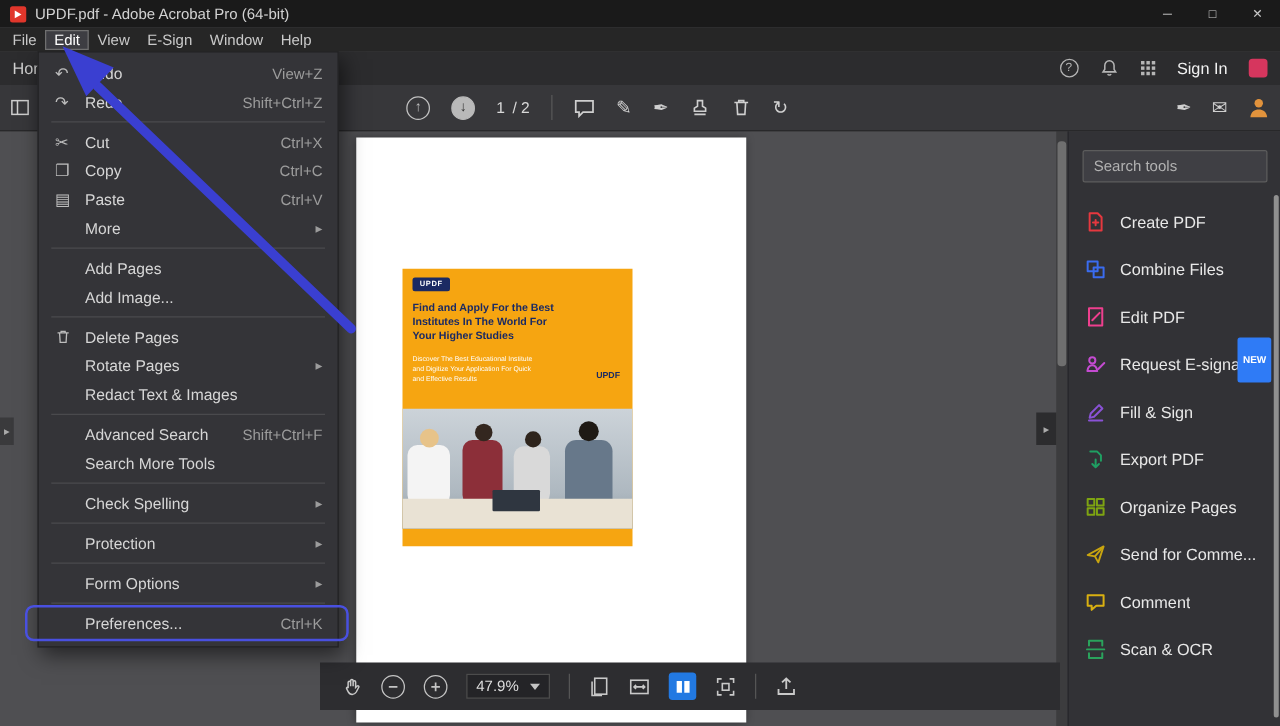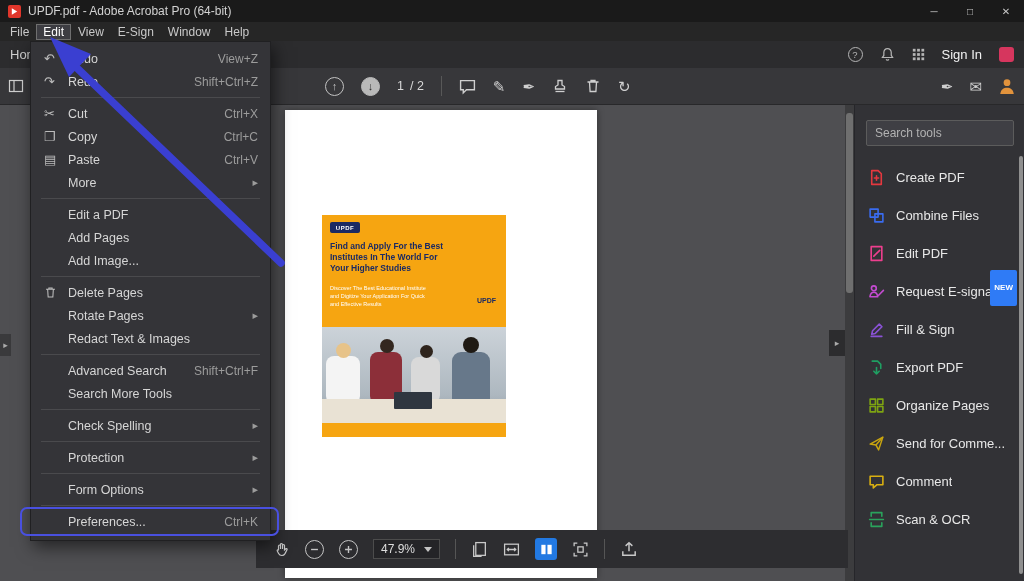--- a/index.html
+++ b/index.html
@@ -453,24 +453,20 @@
     </div>
     <div class="mi">
       <span class="mi-ic"></span>
       <span>More</span>
       <span class="mi-sub">▸</span>
     </div>
     <div class="menu-sep"></div>
 
     <div class="mi">
       <span class="mi-ic"></span>
-      <span>Edit a PDF</span>
-    </div>
-    <div class="mi">
-      <span class="mi-ic"></span>
       <span>Add Pages</span>
     </div>
     <div class="mi">
       <span class="mi-ic"></span>
       <span>Add Image...</span>
     </div>
     <div class="menu-sep"></div>
 
     <div class="mi">
       <span class="mi-ic">

